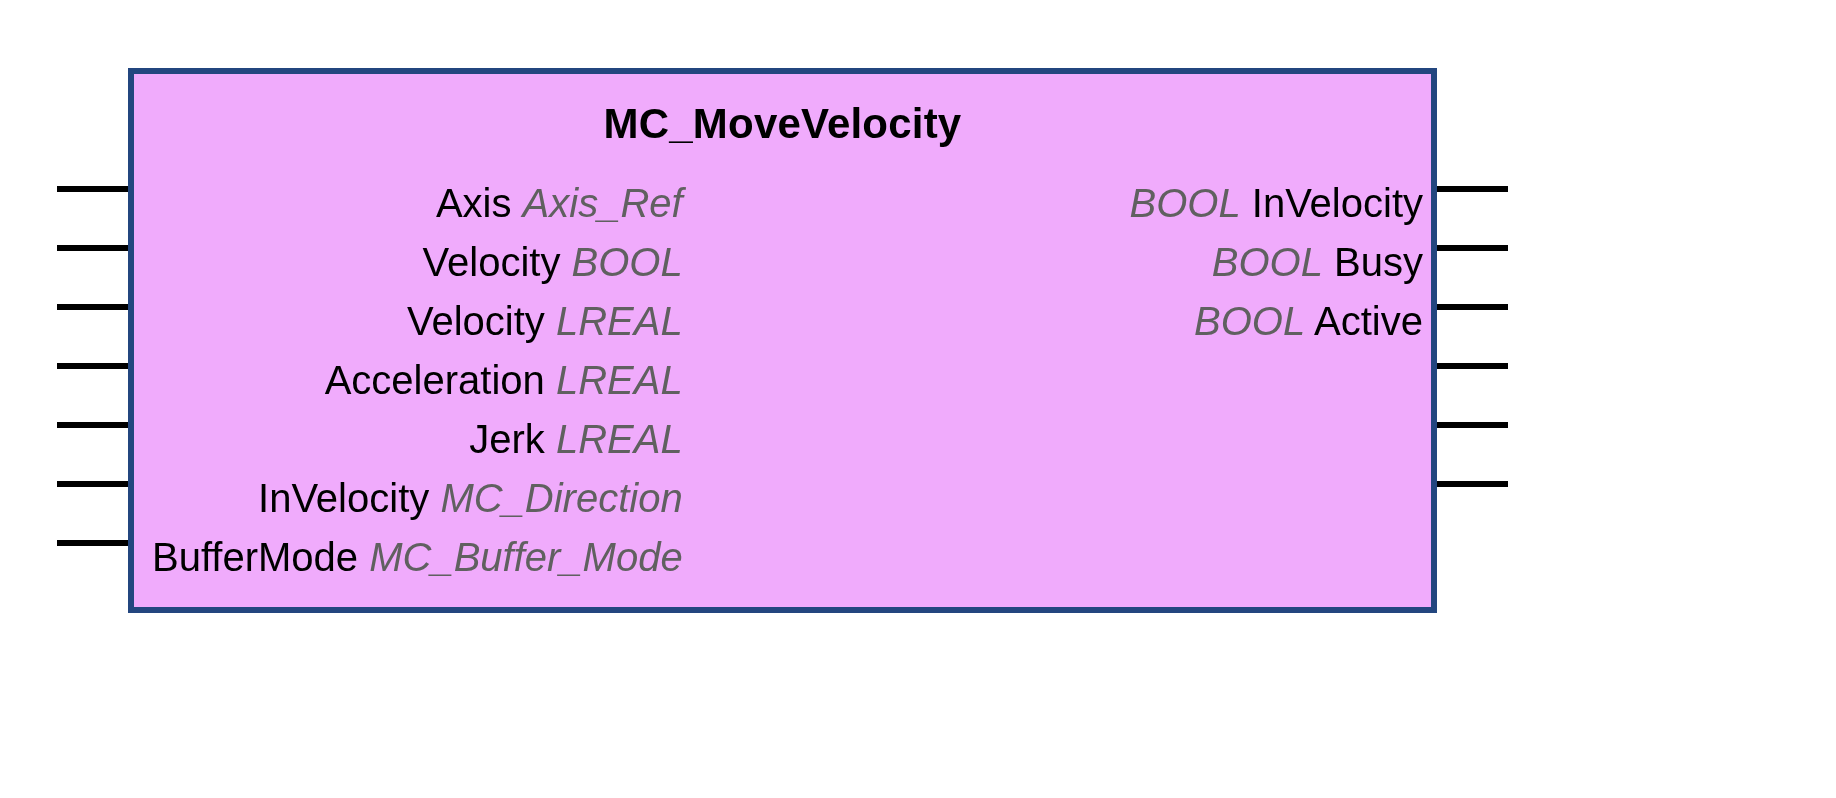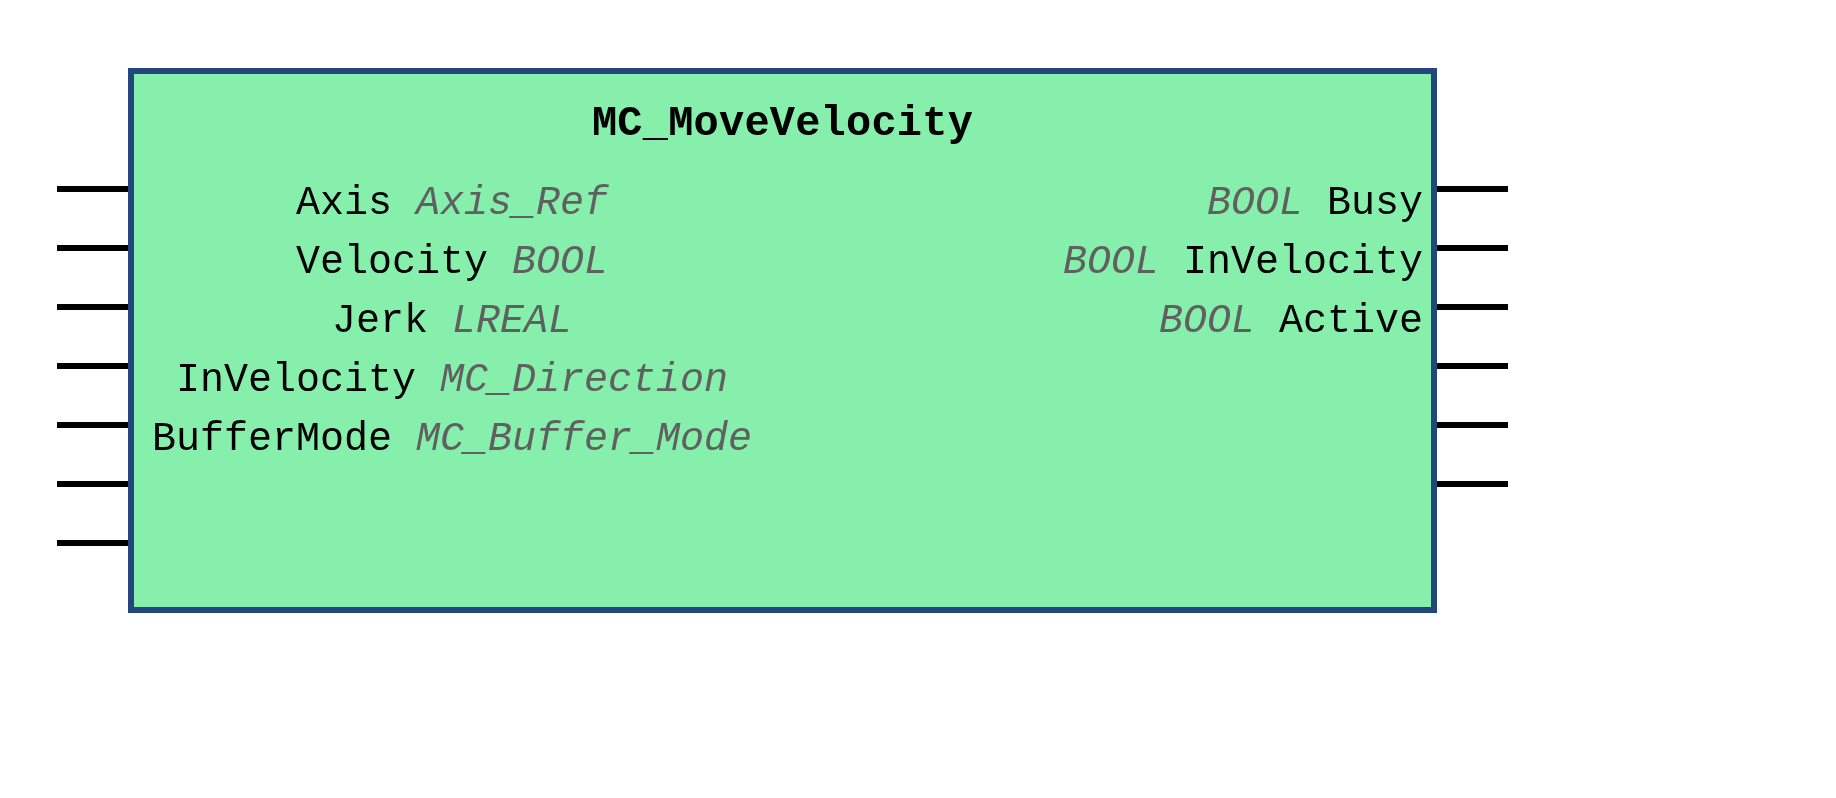--- a/index.html
+++ b/index.html
@@ -22,44 +22,43 @@
   }
 
   
   .fb-block {
     position: absolute;
     left: 128px;
     top: 68px;
     width: 1309px;
     height: 545px;
     box-sizing: border-box;
-    background: #86efac;
+    background: #f0abfc;
     border: 6px solid #23467f;
-    font-family: Liberation Mono, monospace;
   }
 
   .fb-title {
     position: absolute;
     left: 0;
     right: 0;
     top: 26px;
     text-align: center;
     font-size: 42px;
     font-weight: bold;
     color: #000000;
     letter-spacing: 0.2px;
     white-space: nowrap;
   }
 
   
   .pin-col {
     position: absolute;
     top: 100px;
   }
-  .pin-col.inputs  { left: 18px; text-align: center; }
+  .pin-col.inputs  { left: 18px; text-align: right; }
   .pin-col.outputs { right: 8px; text-align: right; }
 
   .pin-row {
     height: 59px;
     line-height: 59px;
     font-size: 40px;
     white-space: nowrap;
     color: #000000;
   }
 
@@ -110,21 +109,29 @@
       <div class="pin-row">
         <span class="pin-name">Axis</span>
          <span class="pin-type">Axis_Ref</span>
       </div>
 
       <div class="pin-row">
         <span class="pin-name">Velocity</span>
          <span class="pin-type">BOOL</span>
       </div>
 
+      <div class="pin-row">
+        <span class="pin-name">Velocity</span>
+         <span class="pin-type">LREAL</span>
+      </div>
 
+      <div class="pin-row">
+        <span class="pin-name">Acceleration</span>
+         <span class="pin-type">LREAL</span>
+      </div>
 
       <div class="pin-row">
         <span class="pin-name">Jerk</span>
          <span class="pin-type">LREAL</span>
       </div>
 
       <div class="pin-row">
         <span class="pin-name">InVelocity</span>
          <span class="pin-type">MC_Direction</span>
       </div>
@@ -133,26 +140,26 @@
         <span class="pin-name">BufferMode</span>
          <span class="pin-type">MC_Buffer_Mode</span>
       </div>
 
     </div>
 
     <div class="pin-col outputs">
 
       <div class="pin-row">
         <span class="pin-type">BOOL</span>
-         <span class="pin-name">Busy</span>
+         <span class="pin-name">InVelocity</span>
       </div>
 
       <div class="pin-row">
         <span class="pin-type">BOOL</span>
-         <span class="pin-name">InVelocity</span>
+         <span class="pin-name">Busy</span>
       </div>
 
       <div class="pin-row">
         <span class="pin-type">BOOL</span>
          <span class="pin-name">Active</span>
       </div>
 
 
 
 

